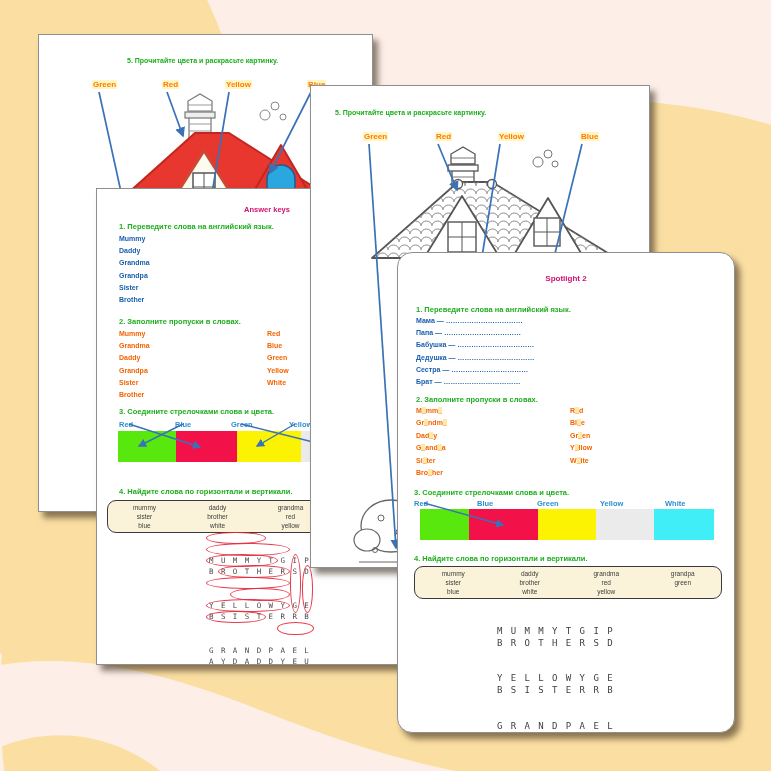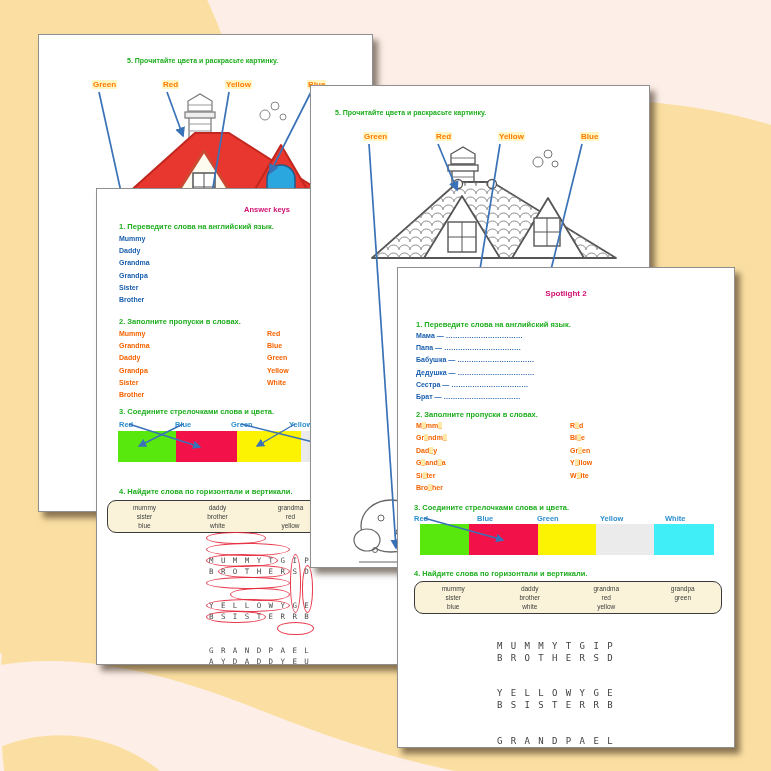--- a/index.html
+++ b/index.html
@@ -9,21 +9,21 @@
   .blob{position:absolute;border-radius:50%;background:#fbdfa2;}
   #blob-left{left:-180px;top:-140px;width:440px;height:800px;}
   #blob-right{left:0px;top:100px;width:1200px;height:1200px;}
   #swoosh{position:absolute;left:0;top:0;z-index:2;}
   
   .page{position:absolute;background:#ffffff;border:1px solid #8f8f8f;
         box-shadow:5px 6px 6px rgba(45,30,14,.55);overflow:hidden;}
   #p1{left:38px;top:34px;width:333px;height:476px;z-index:3;}
   #p2{left:96px;top:188px;width:312px;height:475px;z-index:4;}
   #p3{left:310px;top:85px;width:338px;height:481px;z-index:5;}
-  #p4{left:397px;top:267px;width:336px;height:479px;z-index:6;}
+  #p4{left:397px;top:252px;width:336px;height:479px;z-index:6;border-radius:15px;}
   .abs{position:absolute;}
   
   .h-green{color:#1fae1f;font-weight:bold;font-size:7.5px;white-space:nowrap;}
   .magenta{color:#d11070;font-weight:bold;font-size:8px;white-space:nowrap;}
   .w-blue{color:#1a5fae;font-weight:bold;font-size:7px;white-space:nowrap;}
   .w-orange{color:#f56300;font-weight:bold;font-size:7px;white-space:nowrap;}
   .lbl-blue{color:#2d8fd0;font-weight:bold;font-size:7.5px;white-space:nowrap;}
   .house-label{color:#ff7b00;font-weight:bold;font-size:8px;background:#fff6c4;
                padding:0 1px;white-space:nowrap;}
   .center{text-align:center;}

